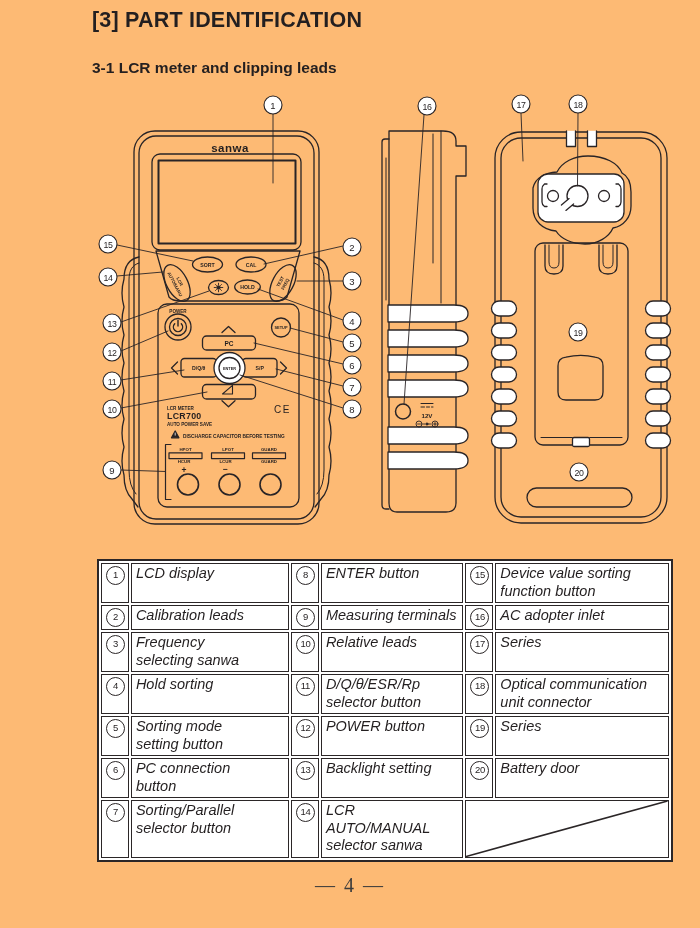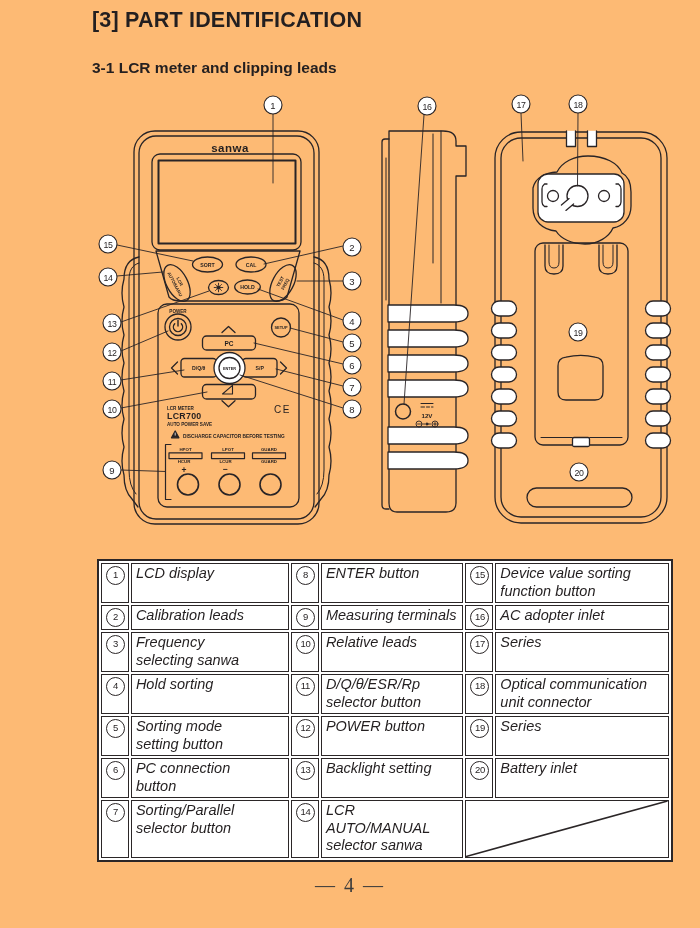--- a/index.html
+++ b/index.html
@@ -407,21 +407,21 @@
           <td class="num"><span class="circ">19</span></td>
           <td class="desc">Series</td>
         </tr>
         <tr>
           <td class="num"><span class="circ">6</span></td>
           <td class="desc">PC connection
 button</td>
           <td class="num"><span class="circ">13</span></td>
           <td class="desc">Backlight setting</td>
           <td class="num"><span class="circ">20</span></td>
-          <td class="desc">Battery inlet</td>
+          <td class="desc">Battery door</td>
         </tr>
         <tr>
           <td class="num"><span class="circ">7</span></td>
           <td class="desc">Sorting/Parallel
 selector button</td>
           <td class="num"><span class="circ">14</span></td>
           <td class="desc">LCR AUTO/MANUAL
 selector sanwa</td>
           <td class="slashcell" colspan="2">
             <svg viewBox="0 0 100 100" preserveAspectRatio="none">

